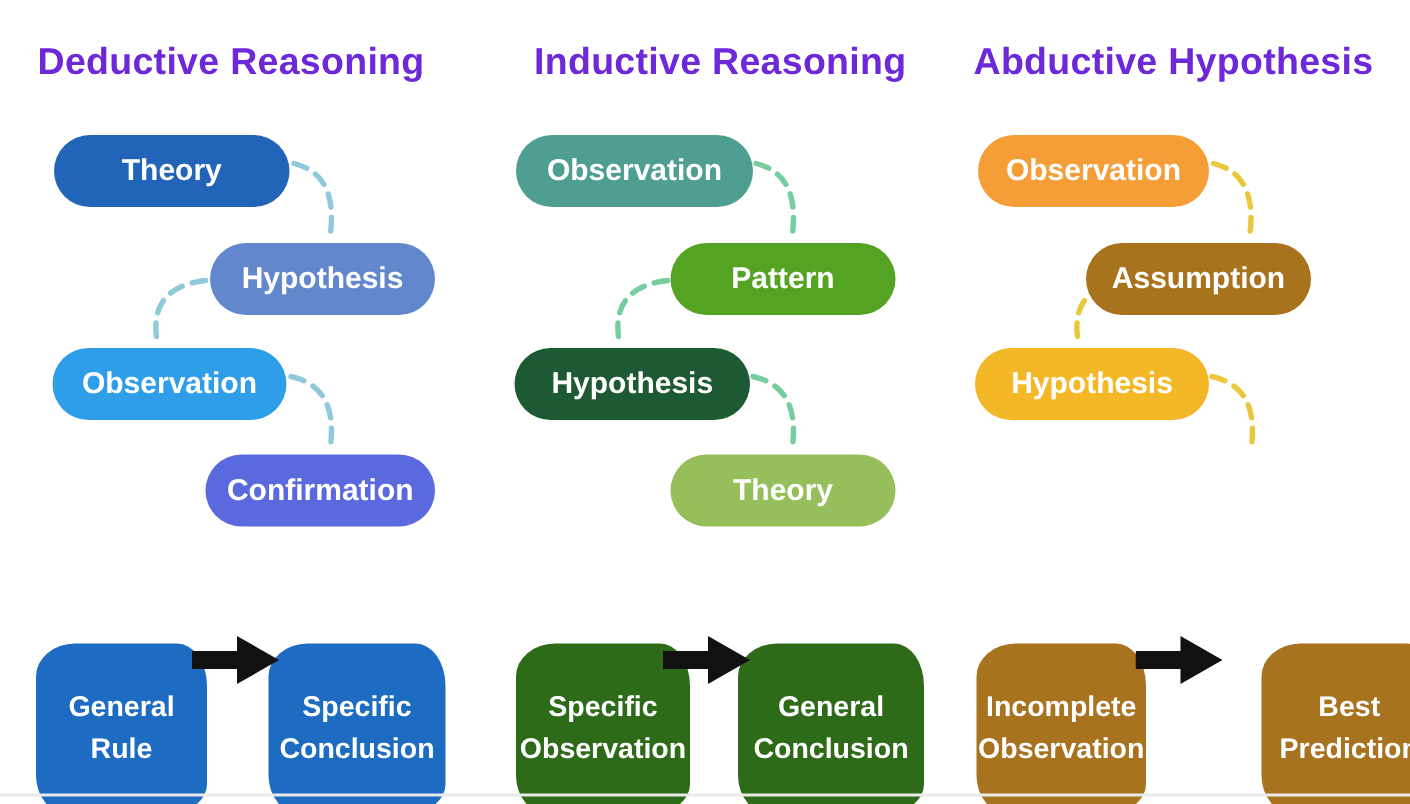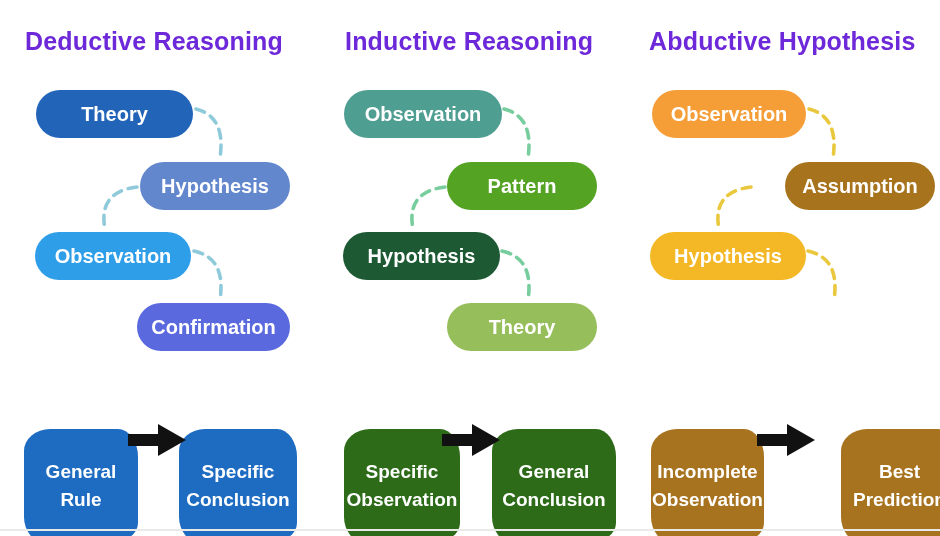--- a/index.html
+++ b/index.html
@@ -14,21 +14,21 @@
   .title {
     position: absolute;
     margin: 0;
     font-size: 25px;
     font-weight: 700;
     color: #6d28d9;
     letter-spacing: 0.2px;
     white-space: nowrap;
   }
   .t-1 { left: 25px;  top: 27px; }
-  .t-2 { left: 345px; top: 27px; text-align: right; }
+  .t-2 { left: 356px; top: 27px; text-align: right; }
   .t-3 { left: 649px; top: 27px; }
 
   .connectors {
     position: absolute;
     left: 0; top: 0;
     width: 940px; height: 536px;
     pointer-events: none;
   }
   .connectors path {
     fill: none;
@@ -54,21 +54,21 @@
   .p-1-2 { left: 140px; top: 162px; width: 150px; }
   .p-1-3 { left: 35px;  top: 232px; width: 156px; }
   .p-1-4 { left: 137px; top: 303px; width: 153px; }
   
   .p-2-1 { left: 344px; top: 90px;  width: 158px; }
   .p-2-2 { left: 447px; top: 162px; width: 150px; }
   .p-2-3 { left: 343px; top: 232px; width: 157px; }
   .p-2-4 { left: 447px; top: 303px; width: 150px; }
   
   .p-3-1 { left: 652px; top: 90px;  width: 154px; }
-  .p-3-2 { left: 785px; top: 162px; width: 150px; }
+  .p-3-2 { left: 724px; top: 162px; width: 150px; }
   .p-3-3 { left: 650px; top: 232px; width: 156px; }
   .p-3-4 { left: 755px; top: 303px; width: 150px; }
 
   .fbox {
     position: absolute;
     top: 385px;
     height: 114px;
     border-radius: 26px 20px 28px 22px / 22px 28px 20px 26px;
     display: flex;
     align-items: center;

